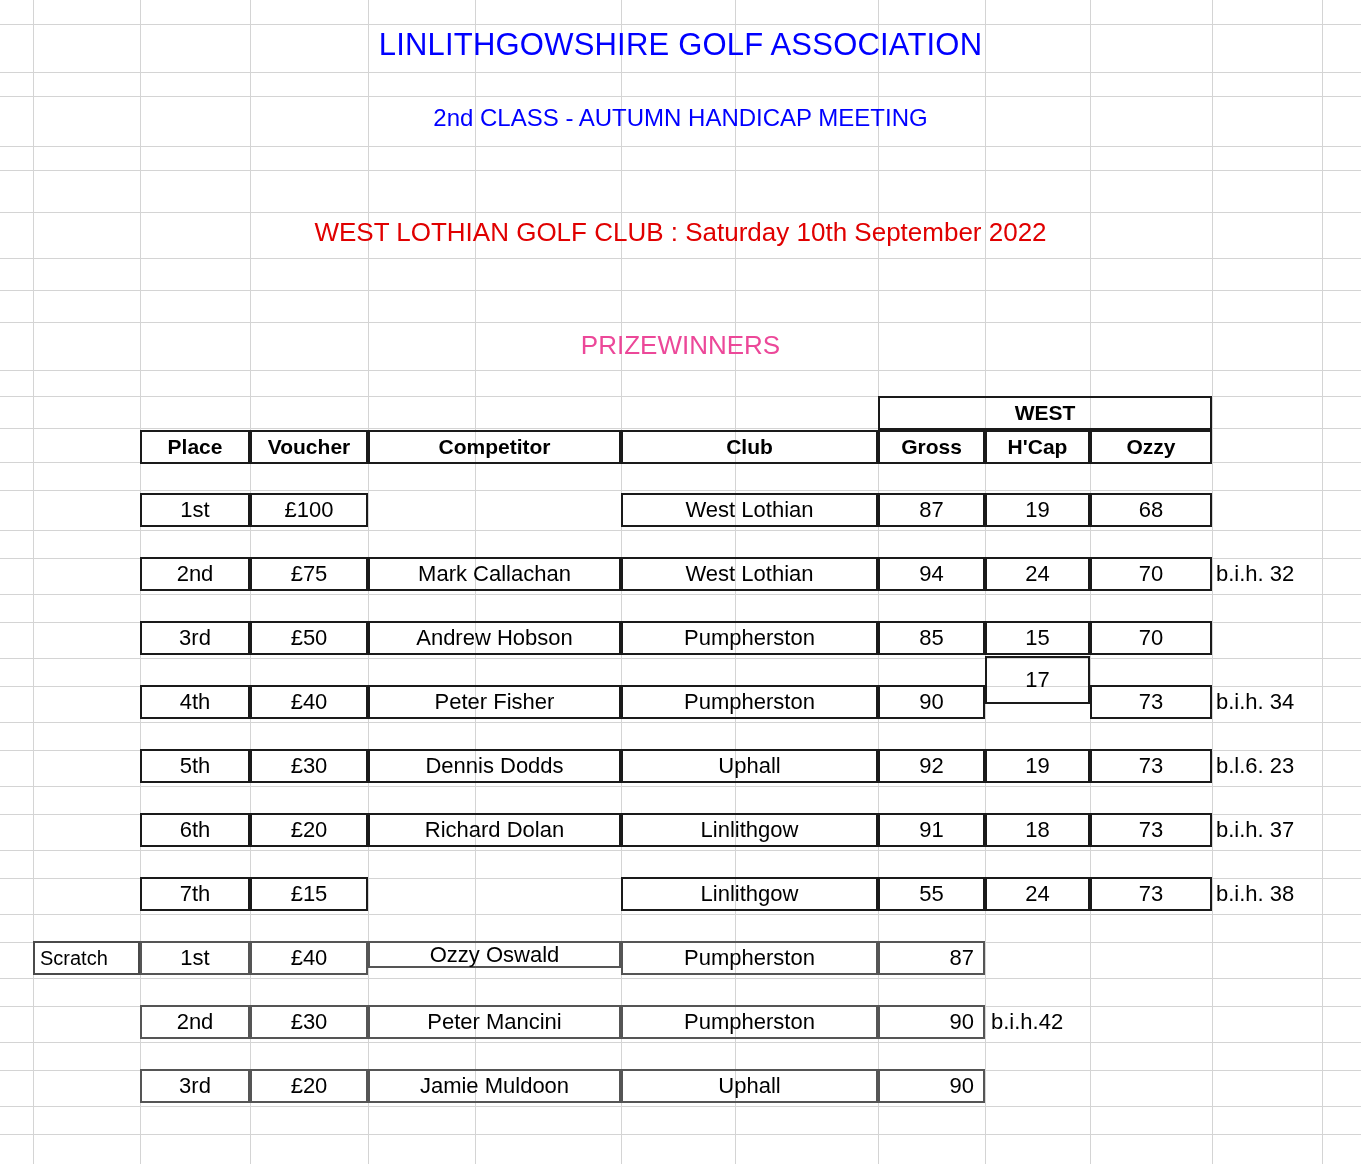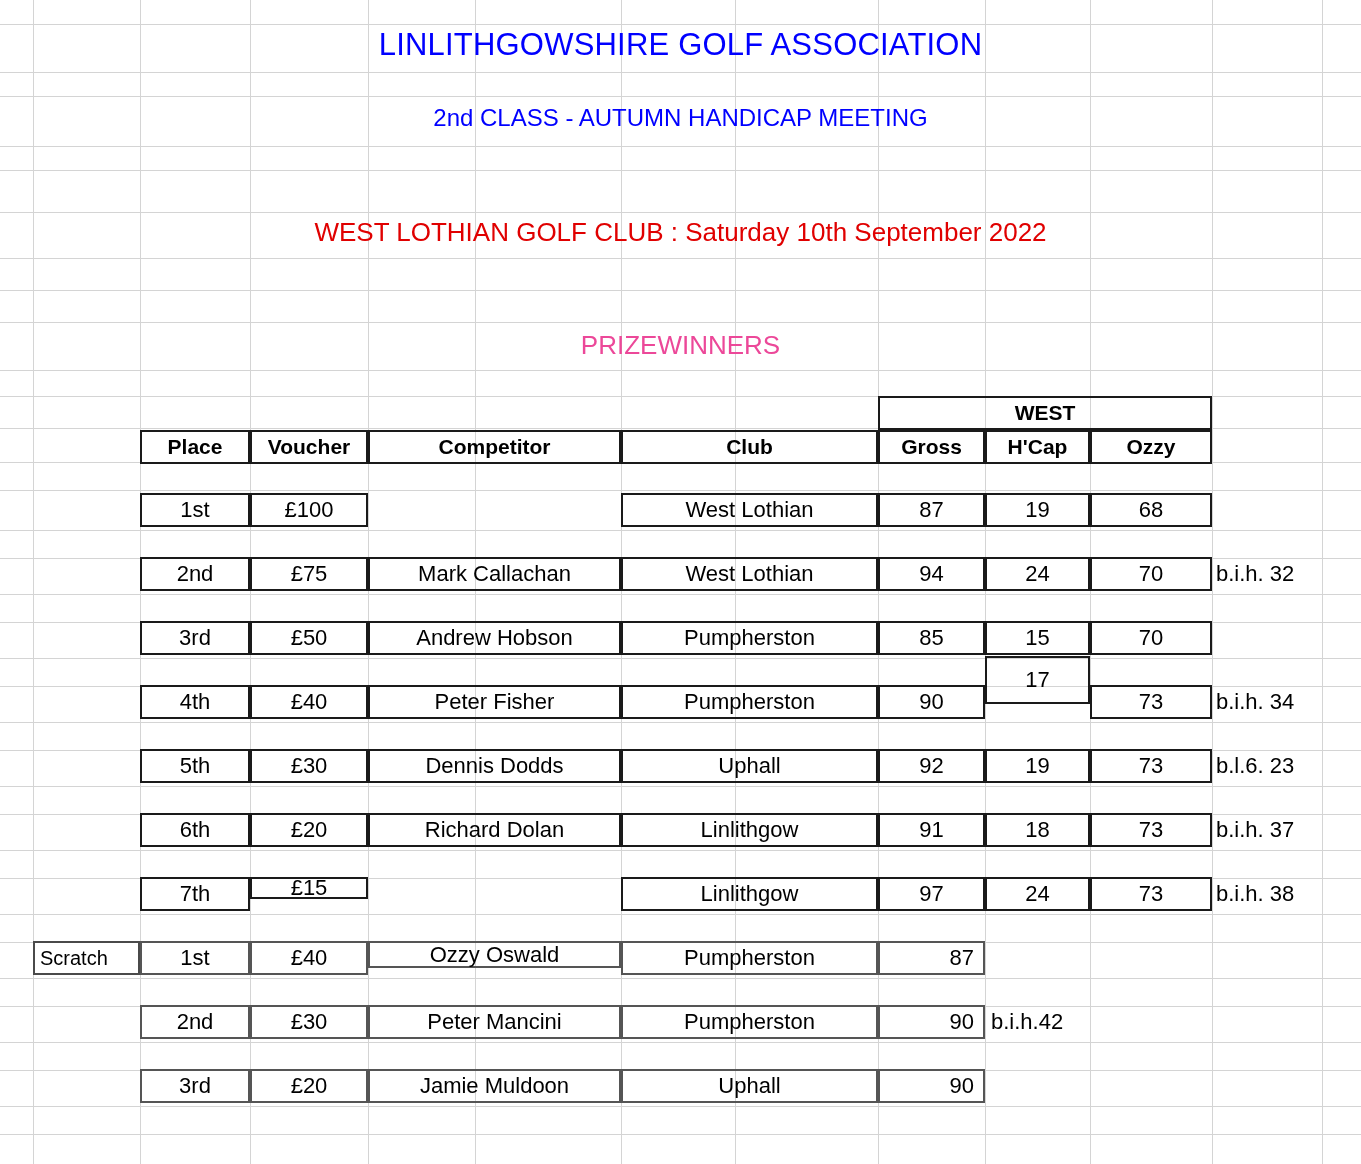--- a/index.html
+++ b/index.html
@@ -221,23 +221,23 @@
     <div class="cell note" style="left: 1212px; top: 749px; width: 149px; height: 34px;">b.l.6. 23</div>
     <div class="cell bordered" style="left: 140px; top: 813px; width: 110px; height: 34px;">6th</div>
     <div class="cell bordered" style="left: 250px; top: 813px; width: 118px; height: 34px;">£20</div>
     <div class="cell bordered" style="left: 368px; top: 813px; width: 253px; height: 34px;">Richard Dolan</div>
     <div class="cell bordered" style="left: 621px; top: 813px; width: 257px; height: 34px;">Linlithgow</div>
     <div class="cell bordered" style="left: 878px; top: 813px; width: 107px; height: 34px;">91</div>
     <div class="cell bordered" style="left: 985px; top: 813px; width: 105px; height: 34px;">18</div>
     <div class="cell bordered" style="left: 1090px; top: 813px; width: 122px; height: 34px;">73</div>
     <div class="cell note" style="left: 1212px; top: 813px; width: 149px; height: 34px;">b.i.h. 37</div>
     <div class="cell bordered" style="left: 140px; top: 877px; width: 110px; height: 34px;">7th</div>
-    <div class="cell bordered" style="left: 250px; top: 877px; width: 118px; height: 22px;">£15</div>
+    <div class="cell bordered" style="left: 250px; top: 877px; width: 118px; height: 34px;">£15</div>
     <div class="cell bordered" style="left: 621px; top: 877px; width: 257px; height: 34px;">Linlithgow</div>
-    <div class="cell bordered" style="left: 878px; top: 877px; width: 107px; height: 34px;">97</div>
+    <div class="cell bordered" style="left: 878px; top: 877px; width: 107px; height: 34px;">55</div>
     <div class="cell bordered" style="left: 985px; top: 877px; width: 105px; height: 34px;">24</div>
     <div class="cell bordered" style="left: 1090px; top: 877px; width: 122px; height: 34px;">73</div>
     <div class="cell note" style="left: 1212px; top: 877px; width: 149px; height: 34px;">b.i.h. 38</div>
     <div class="cell scratch-label" style="left: 33px; top: 941px; width: 107px; height: 34px;">Scratch</div>
     <div class="cell grey-border" style="left: 140px; top: 941px; width: 110px; height: 34px;">1st</div>
     <div class="cell grey-border" style="left: 250px; top: 941px; width: 118px; height: 34px;">£40</div>
     <div class="cell grey-border" style="left: 368px; top: 941px; width: 253px; height: 27px;">Ozzy Oswald</div>
     <div class="cell grey-border" style="left: 621px; top: 941px; width: 257px; height: 34px;">Pumpherston</div>
     <div class="cell grey-border align-right" style="left: 878px; top: 941px; width: 107px; height: 34px;">87</div>
     <div class="cell grey-border" style="left: 140px; top: 1005px; width: 110px; height: 34px;">2nd</div>

